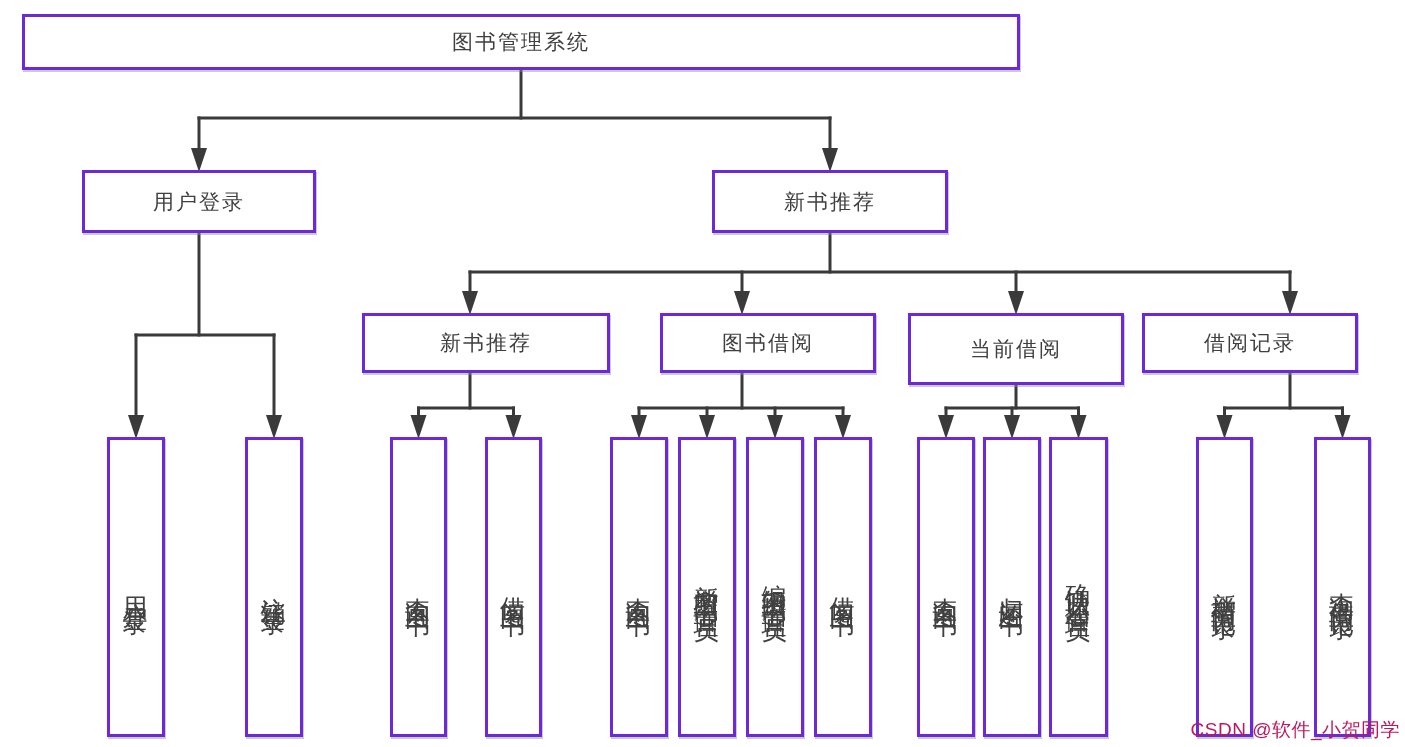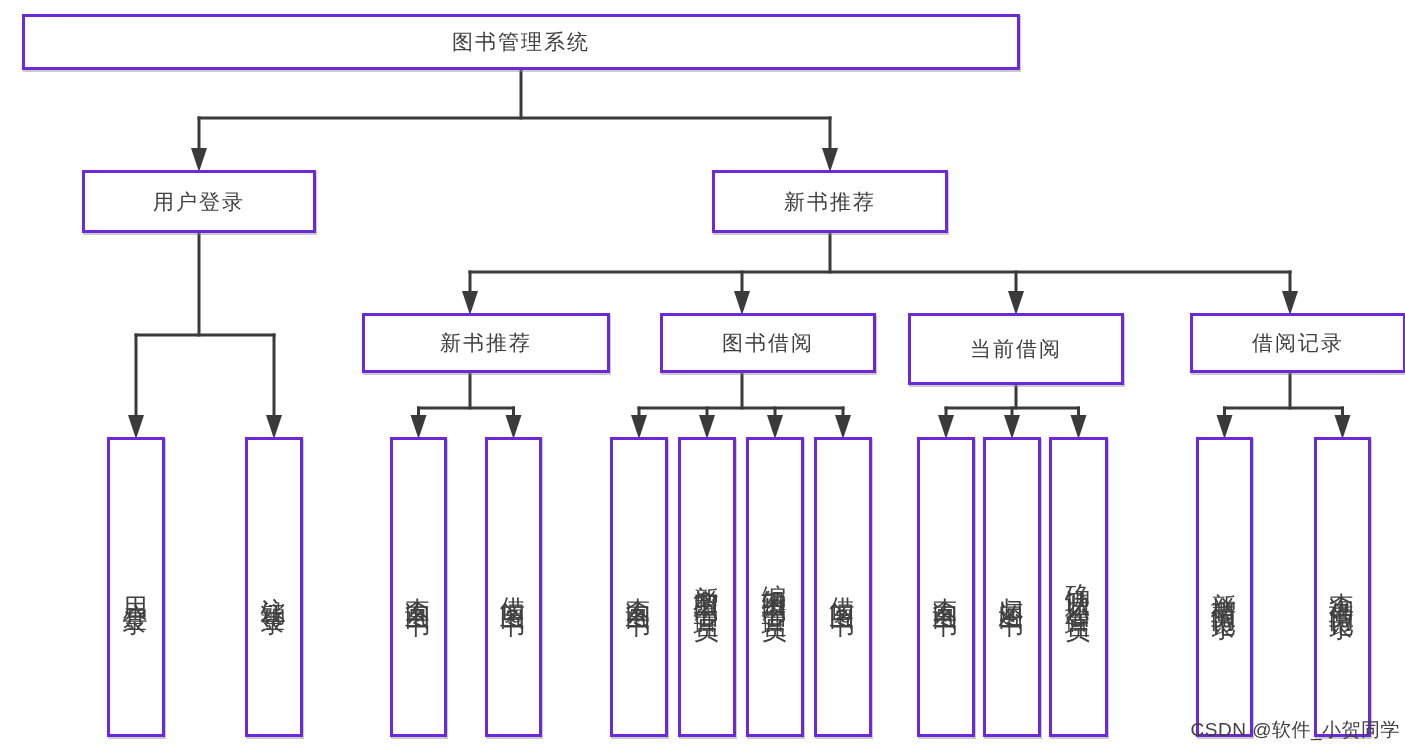--- a/index.html
+++ b/index.html
@@ -47,21 +47,21 @@
     writing-mode: vertical-rl;
     font-size: 25px;
     letter-spacing: 5px;
   }
   #watermark {
     position: absolute;
     right: 5px;
     bottom: 4px;
     font-size: 19px;
     letter-spacing: 0.5px;
-    color: #404040;
+    color: #be185d;
     z-index: 5;
   }
 </style>
 </head>
 <body>
 
 <div id="canvas">
   <svg id="edges-svg" viewBox="0 0 1405 747" xmlns="http://www.w3.org/2000/svg">
       <line x1="521" y1="70" x2="521" y2="118" stroke="#3a3a3a" stroke-width="3" stroke-linecap="square"></line>
       <line x1="199" y1="118" x2="830" y2="118" stroke="#3a3a3a" stroke-width="3" stroke-linecap="square"></line>
@@ -128,21 +128,21 @@
       </div>
       <div class="node h" style="left: 362px; top: 313px; width: 248px; height: 60px;">
         <span>新书推荐</span>
       </div>
       <div class="node h" style="left: 660px; top: 313px; width: 216px; height: 60px;">
         <span>图书借阅</span>
       </div>
       <div class="node h" style="left: 908px; top: 313px; width: 216px; height: 72px;">
         <span>当前借阅</span>
       </div>
-      <div class="node h" style="left: 1190px; top: 313px; width: 216px; height: 60px;">
+      <div class="node h" style="left: 1142px; top: 313px; width: 216px; height: 60px;">
         <span>借阅记录</span>
       </div>
       <div class="node v" style="left: 107px; top: 437px; width: 58px; height: 300px;">
         <span>用户登录</span>
       </div>
       <div class="node v" style="left: 245px; top: 437px; width: 58px; height: 300px;">
         <span>注销登录</span>
       </div>
       <div class="node v" style="left: 390px; top: 437px; width: 57px; height: 300px;">
         <span>查询图书</span>

